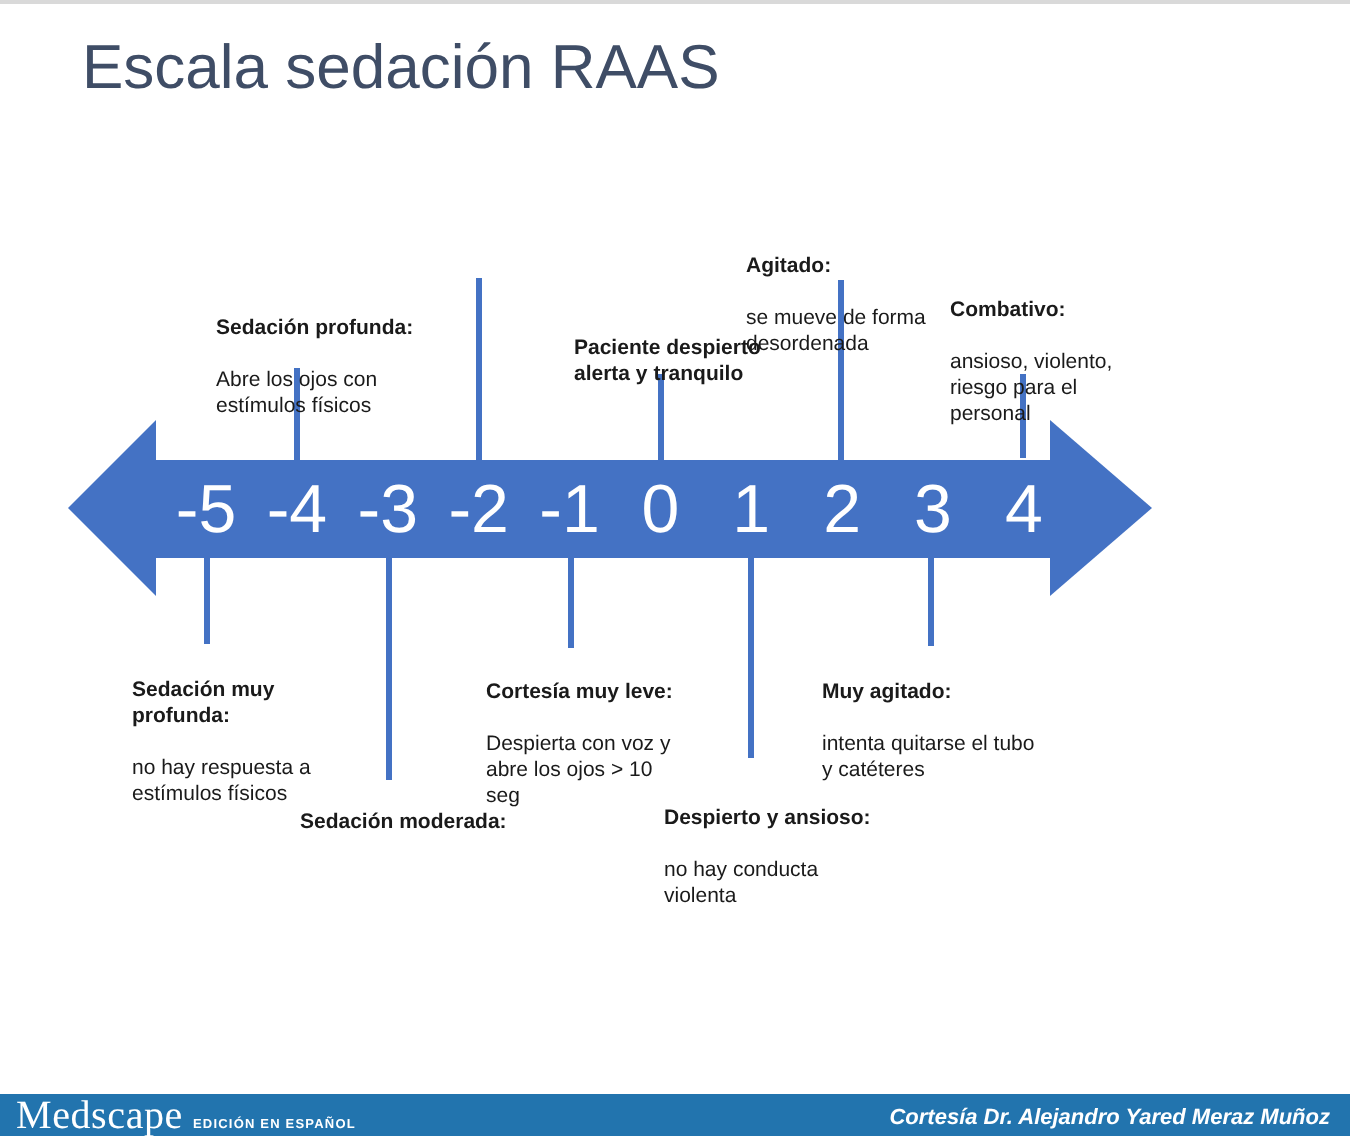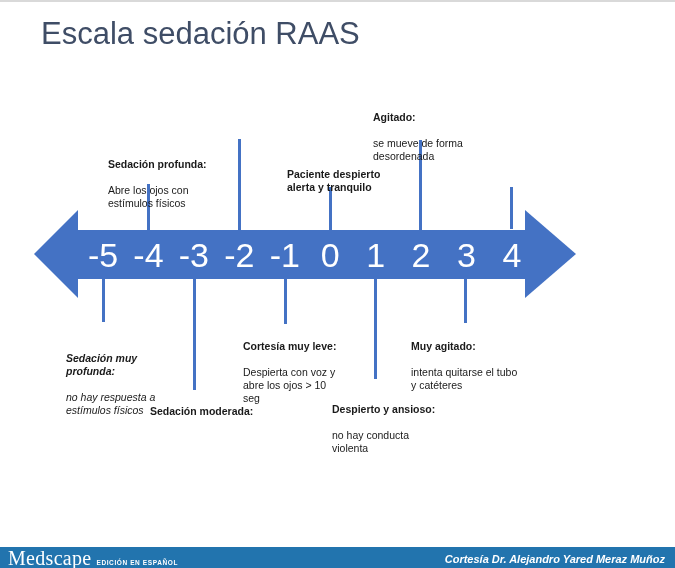--- a/index.html
+++ b/index.html
@@ -156,27 +156,33 @@
   <div class="label" style="left:108px; top:143px;">
     <div class="label-title">Sedación profunda:</div>
     <div class="label-body">Abre los ojos con
 estímulos físicos</div>
   </div>
   <div class="label" style="left:287px; top:153px;">
     <div class="label-title">Paciente despierto
 alerta y tranquilo</div>
     <div class="label-body"></div>
   </div>
-  <div class="label" style="left:373px; top:96px;">
+  <div class="label" style="left:373px; top:112px;">
     <div class="label-title">Agitado:</div>
     <div class="label-body">se mueve de forma
 desordenada</div>
   </div>
-
-  <div class="label" style="left:66px; top:337px;font-style:italic;">
+  <div class="label" style="left:475px; top:134px;">
+    <div class="label-title">Combativo:</div>
+    <div class="label-body">ansioso, violento,
+riesgo para el
+personal</div>
+  </div>
+
+  <div class="label" style="left:66px; top:324px;">
     <div class="label-title">Sedación muy
 profunda:</div>
     <div class="label-body">no hay respuesta a
 estímulos físicos</div>
   </div>
   <div class="label" style="left:150px; top:390px;">
     <div class="label-title">Sedación moderada:</div>
   </div>
   <div class="label" style="left:243px; top:325px;">
     <div class="label-title">Cortesía muy leve:</div>

